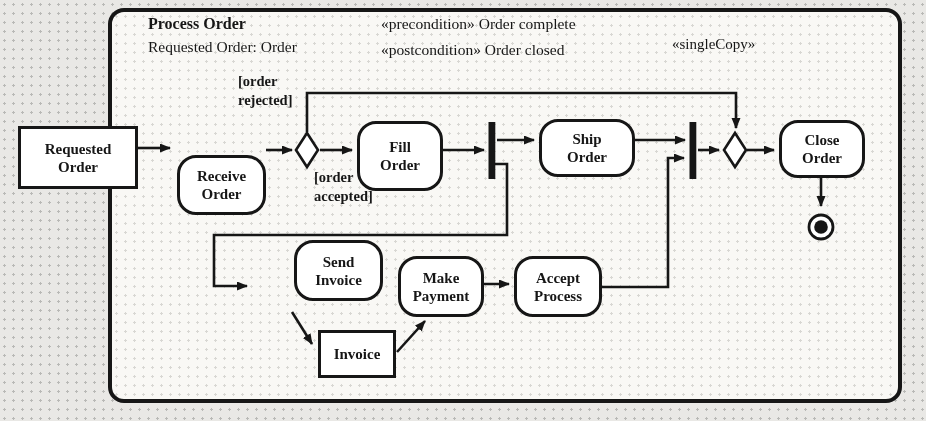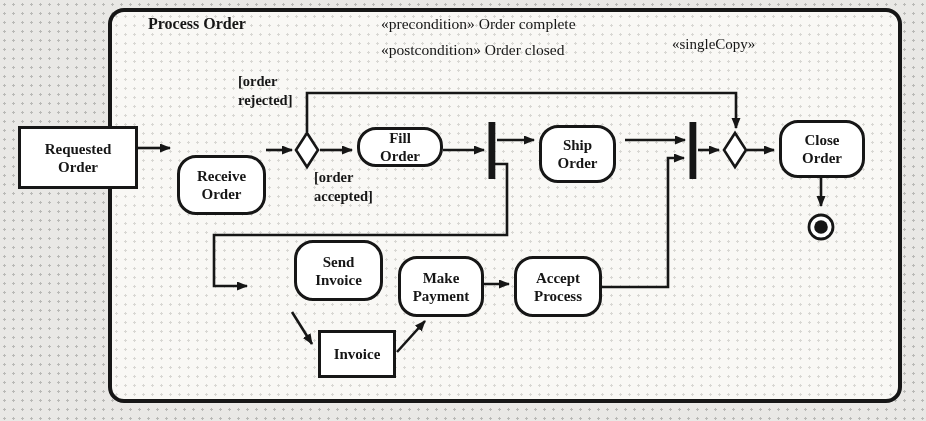--- a/index.html
+++ b/index.html
@@ -38,20 +38,21 @@
   .g-accepted{left:314px;top:168px;}
 </style>
 </head>
 <body>
 
 <div class="canvas">
 
   <div class="frame"></div>
 
   <div class="txt hdr-title">Process Order</div>
+  <div class="txt hdr-param">Requested Order: Order</div>
   <div class="txt hdr-pre">«precondition» Order complete</div>
   <div class="txt hdr-post">«postcondition» Order closed</div>
   <div class="txt hdr-single">«singleCopy»</div>
 
   <div class="txt guard g-rejected">[order
 rejected]</div>
   <div class="txt guard g-accepted">[order
 accepted]</div>
 
   <svg class="edges" width="926" height="421" viewBox="0 0 926 421">
@@ -86,24 +87,24 @@
       <circle cx="821" cy="227" r="6.8" fill="#161616"></circle>
     </g>
   </svg>
 
   <div class="node rectnode" style="left:18px;top:126px;width:120px;height:63px;">Requested
 Order</div>
 
   <div class="node" style="left:177px;top:121px;width:89px;height:60px;margin-top:34px;">Receive
 Order</div>
 
-  <div class="node" style="left:357px;top:127px;width:86px;height:40px;">Fill
+  <div class="node" style="left:357px;top:121px;width:86px;height:70px;">Fill
 Order</div>
 
-  <div class="node" style="left:539px;top:125px;width:77px;height:58px;">Ship
+  <div class="node" style="left:539px;top:119px;width:96px;height:58px;">Ship
 Order</div>
 
   <div class="node" style="left:779px;top:120px;width:86px;height:58px;">Close
 Order</div>
 
   <div class="node" style="left:252px;top:240px;width:89px;height:61px;margin-left:42px;">Send
 Invoice</div>
 
   <div class="node" style="left:398px;top:256px;width:86px;height:61px;">Make
 Payment</div>

